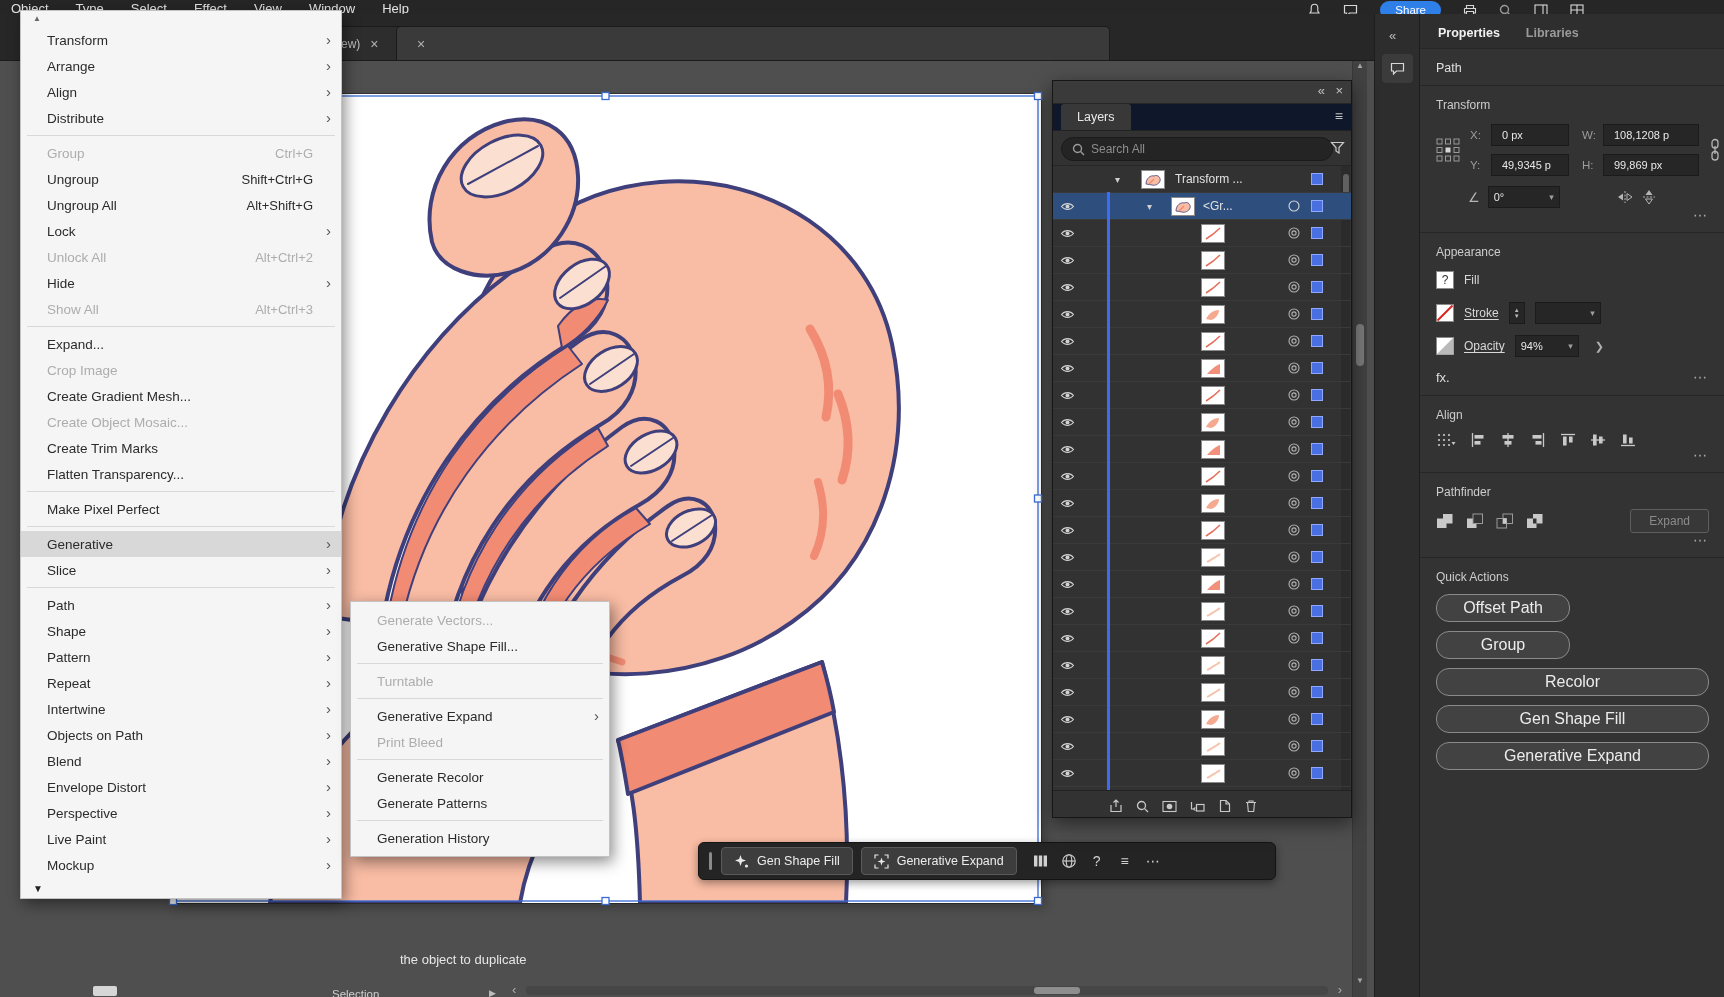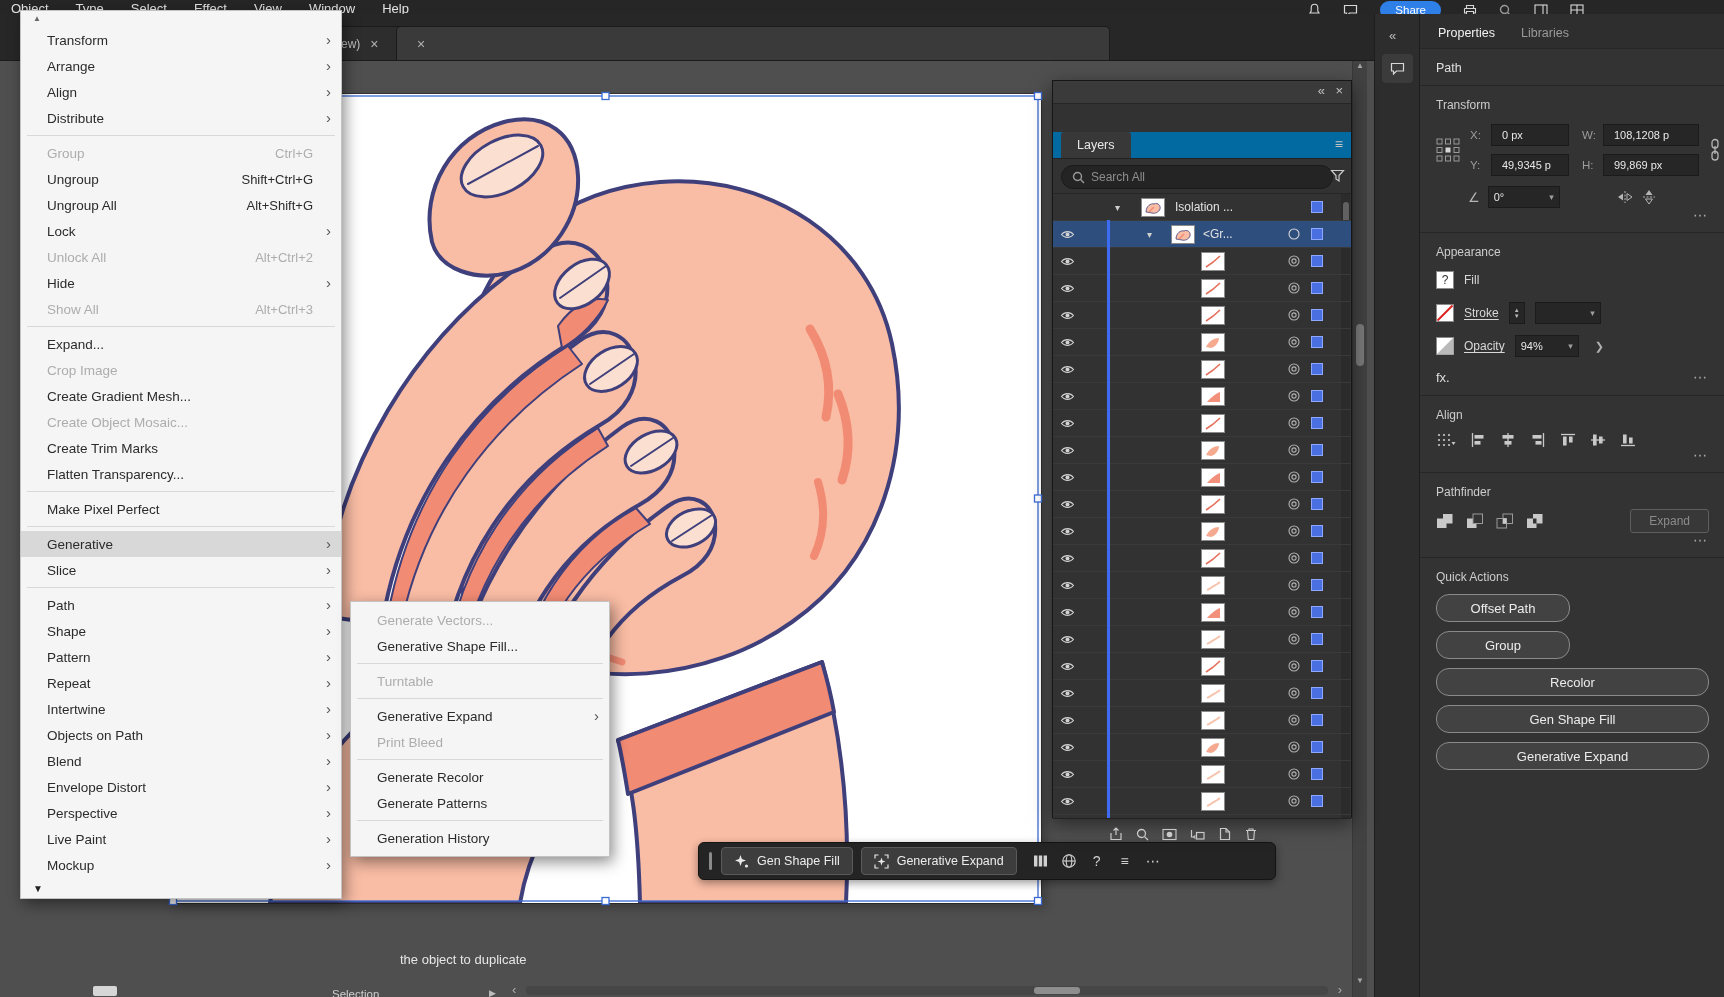--- a/index.html
+++ b/index.html
@@ -44,21 +44,21 @@
   
   .dock{position:absolute;left:1374px;top:14px;width:45px;height:983px;background:#2d2d2d;border-left:1px solid #1e1e1e;z-index:5;}
   .dock .coll{position:absolute;left:14px;top:14px;color:#bdbdbd;font-size:13px;}
   .dock .chatbox{position:absolute;left:7px;top:40px;width:31px;height:29px;background:#3b3b3b;border-radius:4px;
                  display:flex;align-items:center;justify-content:center;}
   
   .layers{position:absolute;left:1052px;top:80px;width:298px;height:736px;background:#323232;border:1px solid #161616;
           z-index:20;box-shadow:0 6px 18px rgba(0,0,0,.5);font-size:12px;color:#dcdcdc;}
   .lp-head{position:relative;height:22px;background:#3a3a3a;border-bottom:1px solid #262626;}
   .lp-head .hic{position:absolute;top:2px;color:#c3c3c3;font-size:13px;}
-  .lp-tabs{position:relative;height:26px;background:#0369a1;border-bottom:1px solid #222;margin-top:28px;}
+  .lp-tabs{position:relative;height:26px;background:#0f172a;border-bottom:1px solid #222;}
   .lp-tab{position:absolute;left:8px;top:0;height:26px;line-height:26px;padding:0 16px;background:#383838;color:#e8e8e8;border-radius:3px 3px 0 0;font-size:12.5px;}
   .lp-menu{position:absolute;right:8px;top:4px;color:#c3c3c3;font-size:14px;}
   .lp-search{position:relative;height:34px;border-bottom:1px solid #262626;}
   .lp-input{position:absolute;left:8px;top:6px;width:250px;height:22px;background:#242424;border:1px solid #1a1a1a;border-radius:12px;
             display:flex;align-items:center;gap:6px;padding:0 10px;color:#8d8d8d;font-size:12px;}
   .lp-funnel{position:absolute;right:6px;top:10px;}
   .lp-rows{position:relative;height:624px;overflow:hidden;background:#323232;}
   .lrow{position:relative;height:26px;border-bottom:1px solid #3a3a3a;}
   .lrow.sel{background:#2e4e7e;}
   .lrow .a{position:absolute;top:0;height:26px;display:flex;align-items:center;}
@@ -66,21 +66,21 @@
   .l-sq{width:10px;height:10px;background:#4a6fe0;border:1px solid #8ea7ff;}
   .l-chev{color:#cfcfcf;font-size:10px;}
   .l-name{font-size:12px;color:#e2e2e2;white-space:nowrap;}
   .lbar{position:absolute;left:54px;top:26px;width:3px;height:598px;background:#3d6bf2;z-index:2;}
   .lp-scroll{position:absolute;right:1px;top:0;width:9px;height:624px;background:#2b2b2b;}
   .lp-sthumb{position:absolute;left:1.5px;top:8px;width:6px;height:36px;background:#616161;border-radius:3px;}
   .lp-foot{position:relative;height:30px;border-top:1px solid #222;display:flex;align-items:center;gap:13px;padding-left:56px;}
   .lp-foot .ic{display:inline-flex;}
   
   .props{position:absolute;left:1419px;top:14px;width:305px;height:983px;background:#333333;border-left:1px solid #1e1e1e;z-index:5;color:#cfcfcf;}
-  .ptabs{height:34px;display:flex;align-items:flex-end;gap:26px;padding-left:18px;border-bottom:1px solid #272727;background:#2e2e2e;}
+  .ptabs{height:34px;display:flex;align-items:flex-end;gap:26px;padding-left:18px;border-bottom:1px solid #272727;background:#2e2e2e;font-weight:bold;}
   .ptab{font-size:12.5px;color:#9a9a9a;padding-bottom:8px;}
   .ptab.active{color:#f1f1f1;}
   .pbody{padding:0 16px;}
   .objtype{margin-top:12px;font-size:12.5px;color:#e0e0e0;}
   .pdivider{height:1px;background:#262626;margin:10px -16px 0 -16px;}
   .sech{margin-top:12px;font-size:12px;color:#cdcdcd;}
   .morerow{text-align:right;color:#a8a8a8;font-size:14px;letter-spacing:2px;height:12px;line-height:10px;margin-top:2px;}
   .trgrid{display:flex;margin-top:12px;gap:10px;}
   .trfields{display:flex;flex-direction:column;gap:8px;}
   .trrow{display:flex;align-items:center;gap:5px;}
@@ -96,21 +96,21 @@
   .applabel{font-size:12px;color:#d8d8d8;text-decoration:underline;text-underline-offset:2px;}
   .applabel.plain{text-decoration:none;}
   .stepper{width:14px;height:20px;background:#262626;border:1px solid #1b1b1b;display:flex;flex-direction:column;align-items:center;
            justify-content:center;color:#b9b9b9;font-size:6px;line-height:6px;}
   .fxrow{display:flex;align-items:center;margin-top:12px;font-size:13px;color:#dedede;}
   .alignrow{display:flex;align-items:center;gap:14px;margin-top:10px;}
   .pfrow{display:flex;align-items:center;gap:12px;margin-top:10px;}
   .expandbtn{margin-left:auto;height:22px;padding:0 18px;border:1px solid #5e5e5e;border-radius:3px;color:#8b8b8b;font-size:12px;
              display:flex;align-items:center;background:#383838;}
   .qa{display:flex;flex-wrap:wrap;gap:9px;margin-top:10px;}
-  .qabtn{height:26px;border:1px solid #8a8a8a;border-radius:13px;background:#424242;color:#ececec;font-size:13px;
+  .qabtn{height:26px;border:1px solid #8a8a8a;border-radius:13px;background:#424242;color:#ececec;font-size:16px;
          display:flex;align-items:center;justify-content:center;}
   .qabtn.half{width:132px;} .qabtn.full{width:273px;}
   
   .menu{position:absolute;left:20px;top:10px;width:320px;background:#f5f5f6;border:1px solid #c3c3c3;z-index:60;
         box-shadow:3px 5px 14px rgba(0,0,0,.45);padding:16px 0 20px 0;}
   .submenu{position:absolute;left:350px;top:601px;width:258px;background:#f5f5f6;border:1px solid #c3c3c3;z-index:61;
         box-shadow:3px 5px 14px rgba(0,0,0,.45);padding:5px 0;}
   .mi{position:relative;height:26px;display:flex;align-items:center;padding-left:26px;padding-right:10px;font-size:13.5px;color:#2b2b2b;}
   .mi.hl{background:#d8d8d8;}
   .mi.dis{color:#adadad;}
@@ -366,21 +366,21 @@
           </span>
           <span class="a" style="left: 88px;">
             <span class="l-thumb">
               <svg width="20" height="15" viewBox="0 0 20 15">
                 <path d="M3 12 C3 6 8 3 11 4 C15 2 18 6 17 9 C16 12 12 14 9 13 Z" fill="#F9BCA4" stroke="#3F3F7C" stroke-width="0.8"></path>
                 <path d="M6 12 L11 7" stroke="#F28B74" stroke-width="1.4"></path>
               </svg>
             </span>
           </span>
           <span class="a" style="left: 122px;">
-            <span class="l-name">Isolation ...</span>
+            <span class="l-name">Transform ...</span>
           </span>
           <span class="a" style="left: 258px;">
             <span class="l-sq"></span>
           </span>
         </div>
         <div class="lrow sel">
           <span class="a" style="left: 7px;">
             <span class="ic">
               <svg width="15" height="11" viewBox="0 0 15 11">
                 <path d="M1.5 5.5 C4.5 1.6 10.5 1.6 13.5 5.5 C10.5 9.4 4.5 9.4 1.5 5.5 Z" fill="none" stroke="#d2d2d2" stroke-width="1.1"></path>

